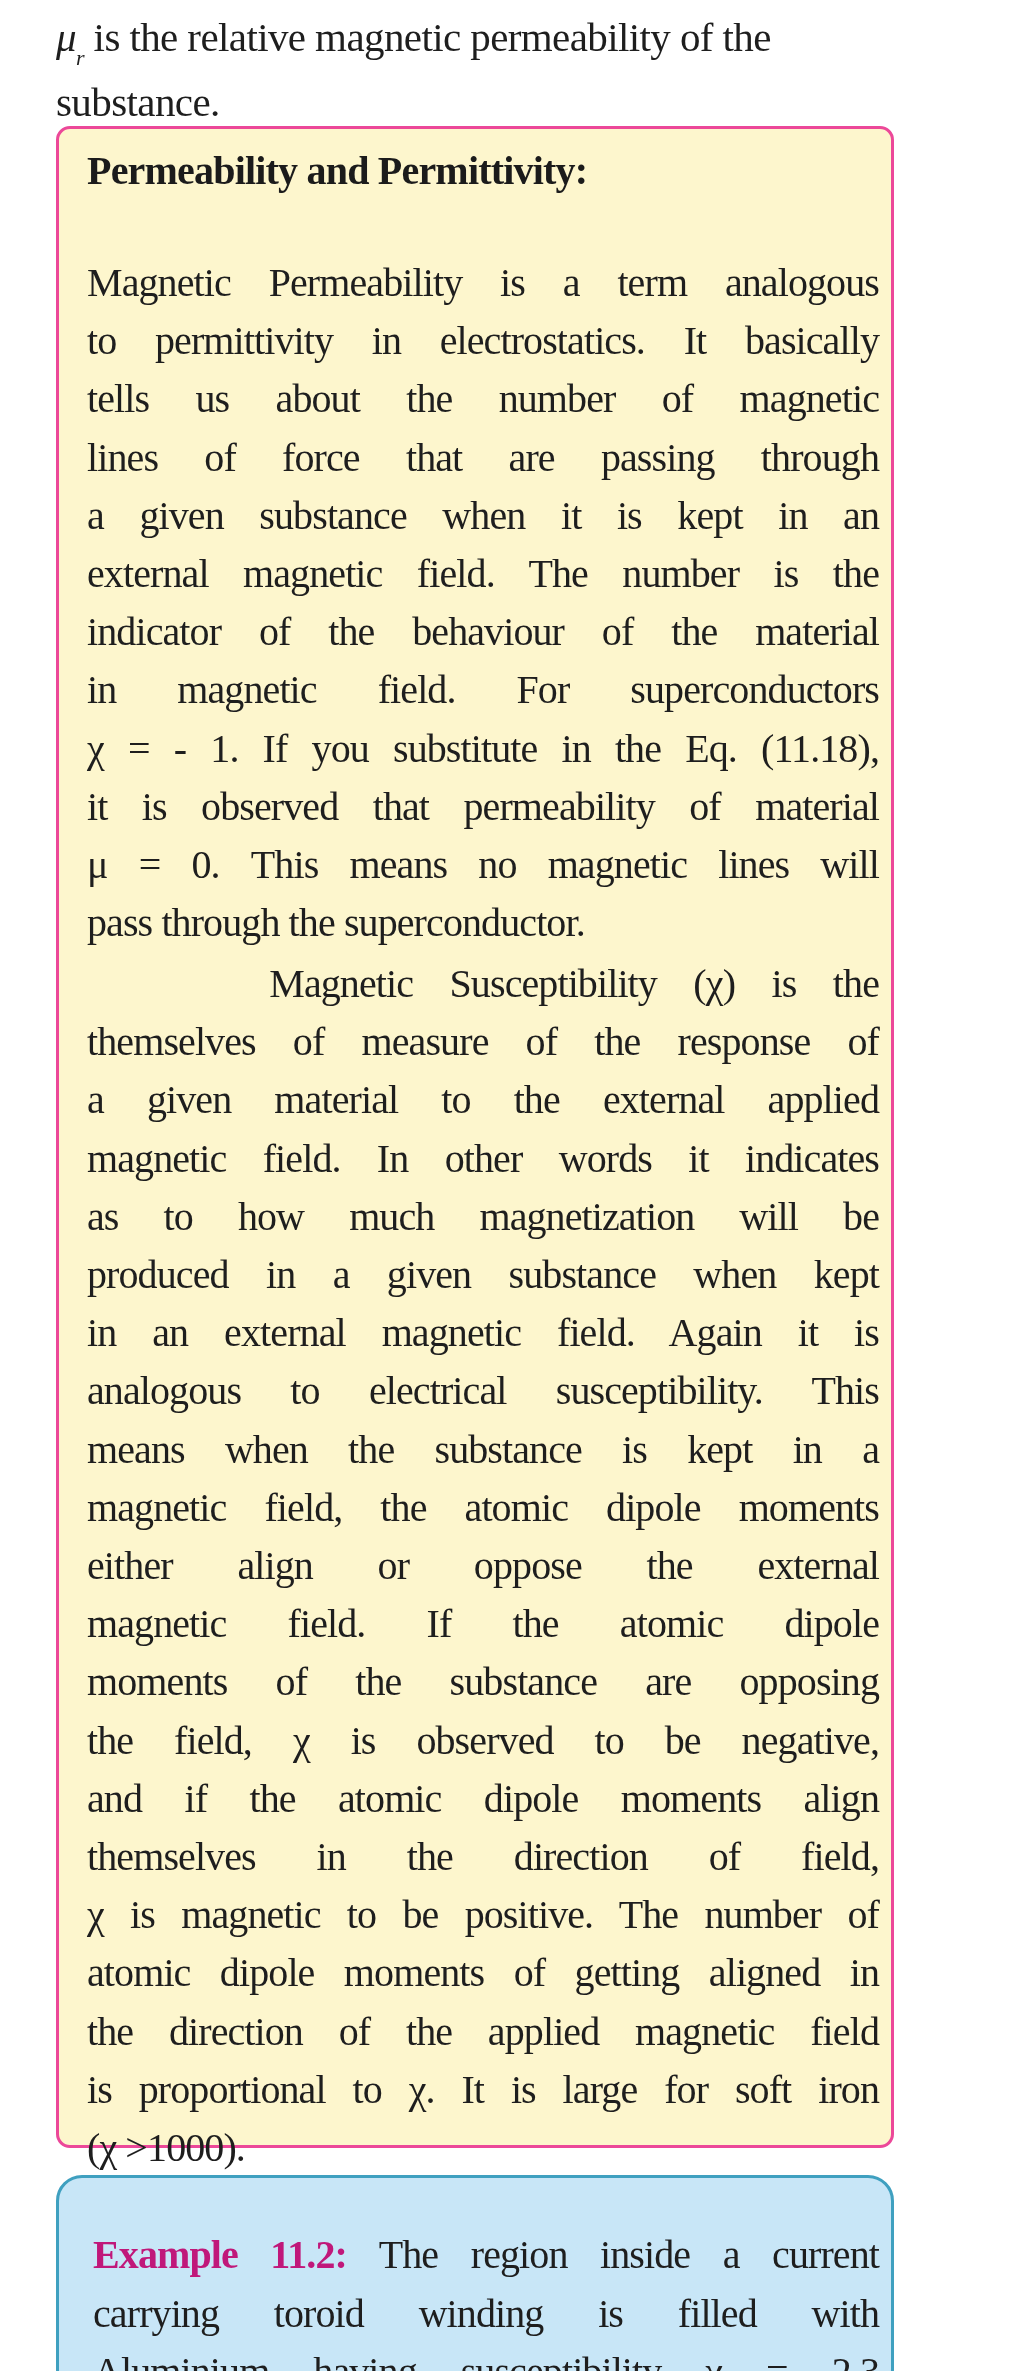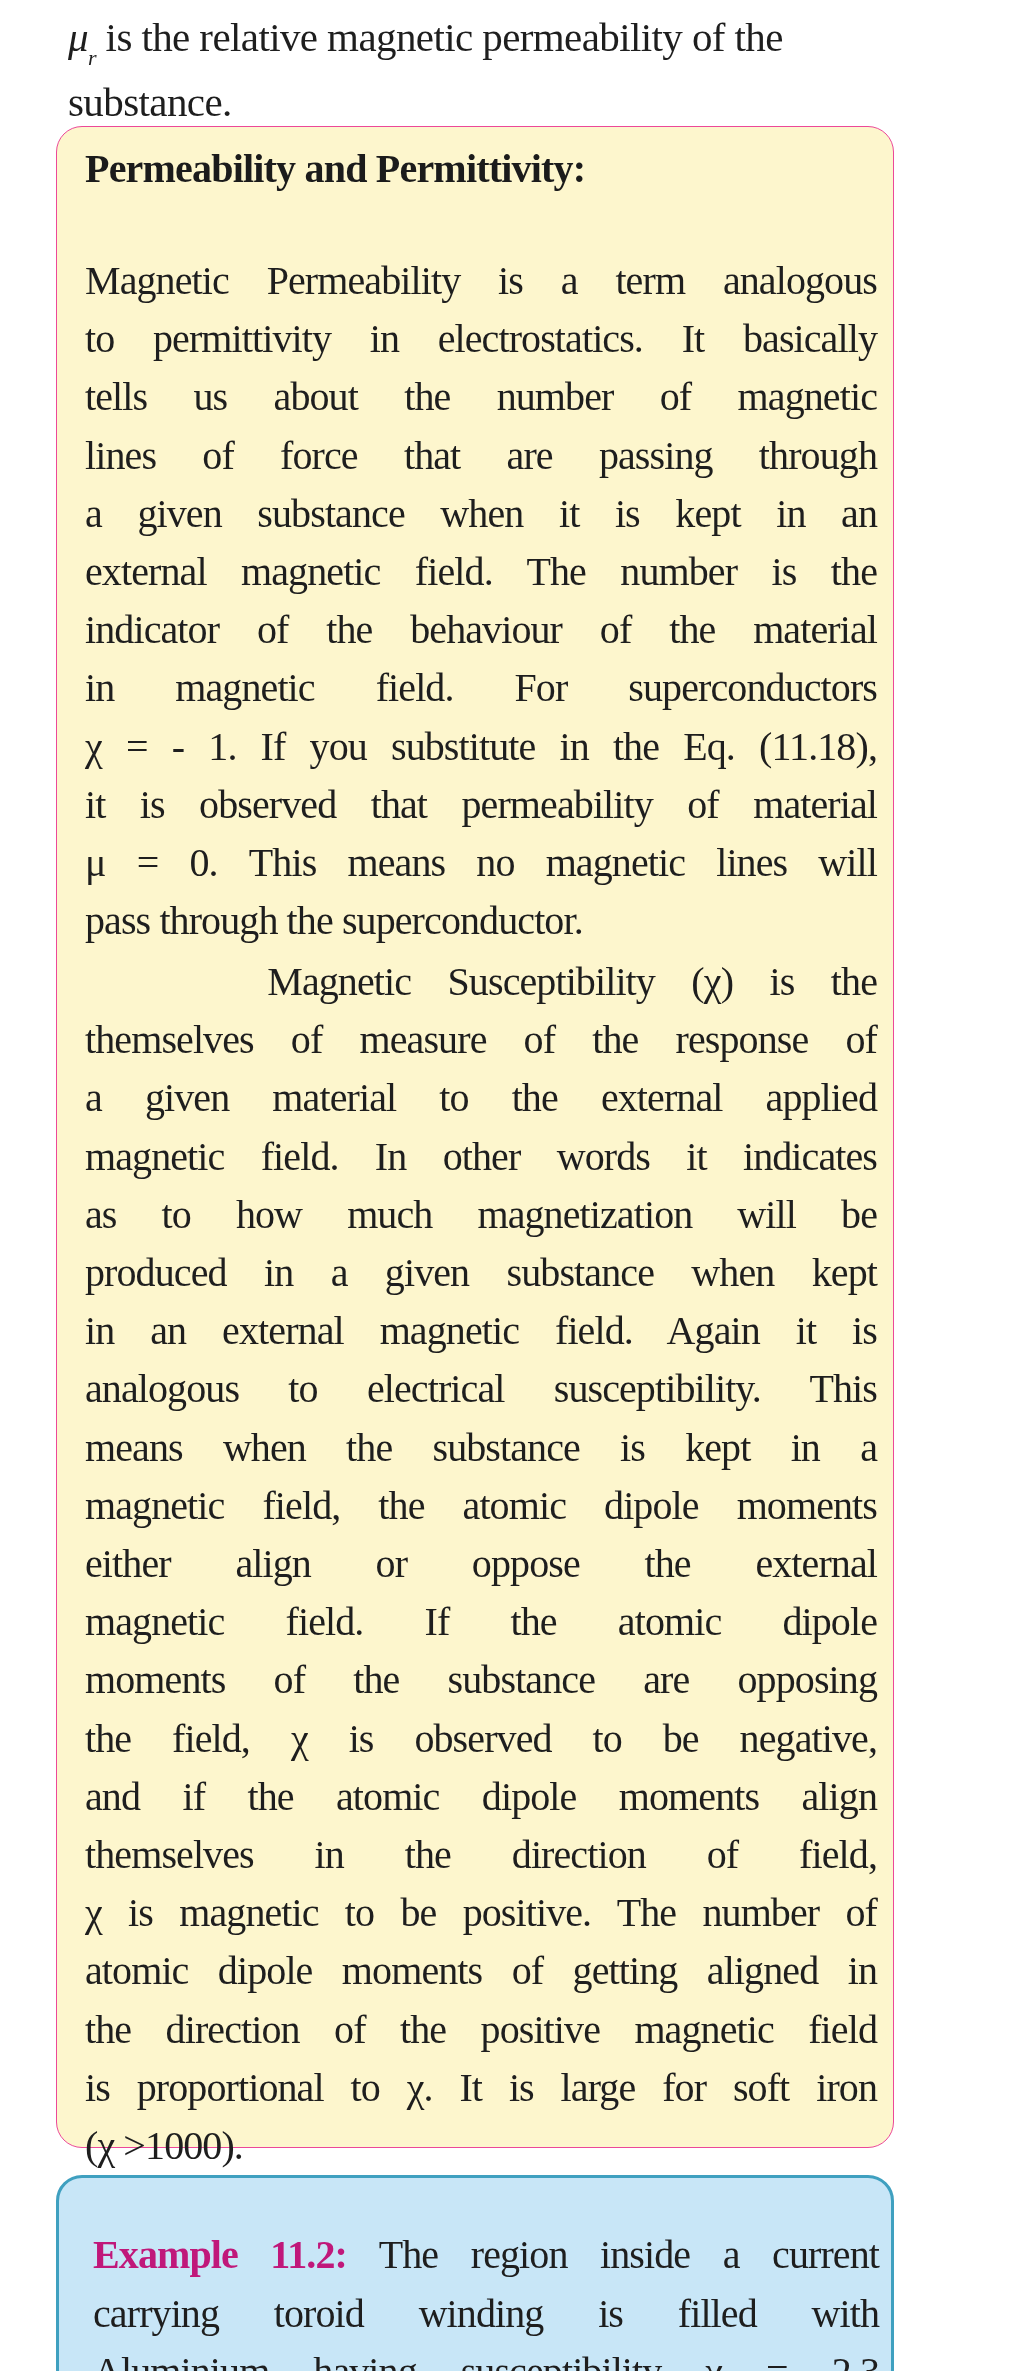--- a/index.html
+++ b/index.html
@@ -3,27 +3,27 @@
 <meta charset="utf-8">
 <style>
   html, body { margin: 0; padding: 0; background: #ffffff; }
   body {
     width: 1024px; height: 2371px; overflow: hidden; position: relative;
     font-family: "Liberation Serif", "DejaVu Serif", serif;
     color: #1e1e1e;
   }
   .intro {
     position: absolute; left: 56px; top: 8px; width: 840px;
-    font-size: 41px; line-height: 58px; letter-spacing: -0.6px; margin-left: 12px;
+    font-size: 41px; line-height: 58px; letter-spacing: -0.6px;
   }
   .intro .mu { font-style: italic; }
   .intro .sub { font-style: italic; font-size: 22px; position: relative; top: 14px; }
   .box-yellow {
     position: absolute; left: 56px; top: 126px; width: 838px; height: 2022px;
-    background: #fdf6cd; border: 1px solid #ec4899; border-radius: 26px;
+    background: #fdf6cd; border: 3px solid #ec4899; border-radius: 14px;
     box-sizing: border-box;
   }
   .box-title {
     position: absolute; left: 28px; top: 14px; width: 800px;
     font-weight: bold; font-size: 40px; line-height: 56px; letter-spacing: -0.8px;
     color: #1b1b1b;
   }
   .para {
     position: absolute; left: 28px; width: 792px;
     font-size: 40px; line-height: 58.2px; letter-spacing: -0.9px;
@@ -83,21 +83,21 @@
     <span class="ln">means when the substance is kept in a</span>
     <span class="ln">magnetic field, the atomic dipole moments</span>
     <span class="ln">either align or oppose the external</span>
     <span class="ln">magnetic field. If the atomic dipole</span>
     <span class="ln">moments of the substance are opposing</span>
     <span class="ln">the field, χ is observed to be negative,</span>
     <span class="ln">and if the atomic dipole moments align</span>
     <span class="ln">themselves in the direction of field,</span>
     <span class="ln">χ is magnetic to be positive. The number of</span>
     <span class="ln">atomic dipole moments of getting aligned in</span>
-    <span class="ln">the direction of the positive magnetic field</span>
+    <span class="ln">the direction of the applied magnetic field</span>
     <span class="ln">is proportional to χ. It is large for soft iron</span>
     <span class="ln last">(χ &gt;1000).</span>
   </div>
 </div>
 
 <div class="box-blue">
   <div class="example">
     <span class="ln"><span class="ex-label">Example 11.2:</span><span> The region inside a current</span></span>
     <span class="ln">carrying toroid winding is filled with</span>
     <span class="ln">Aluminium having susceptibility χ = 2.3</span>

